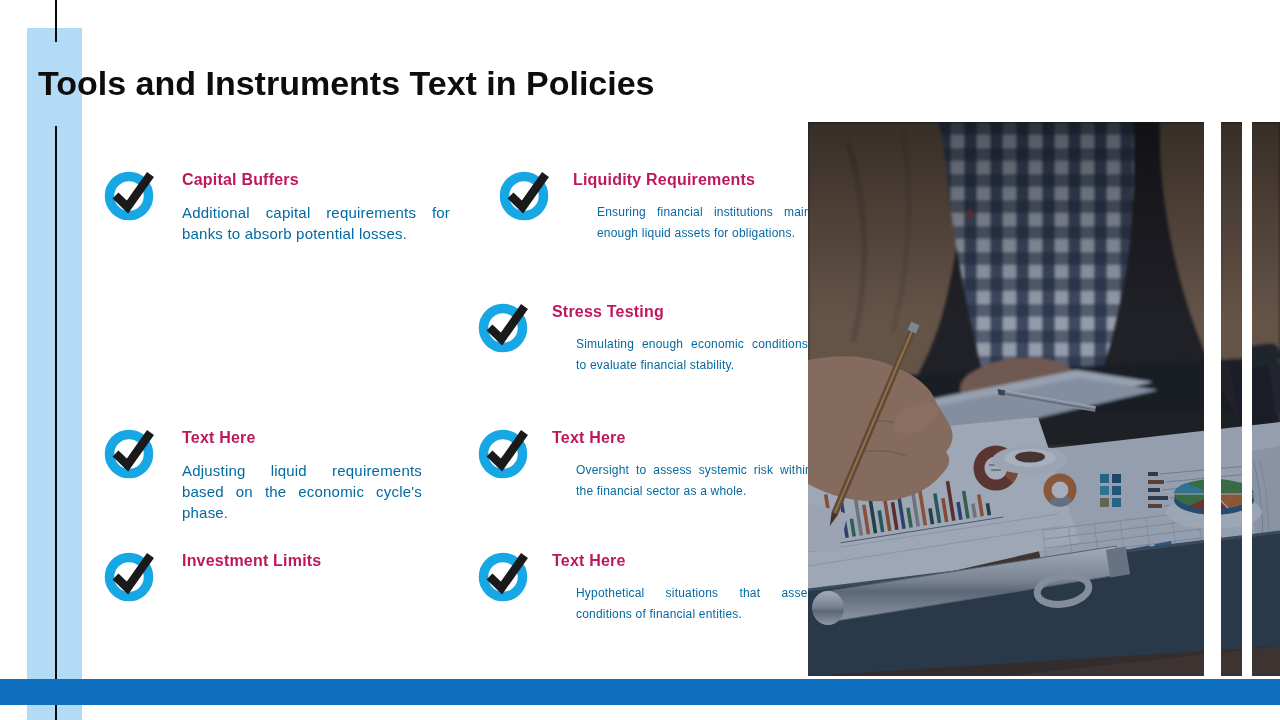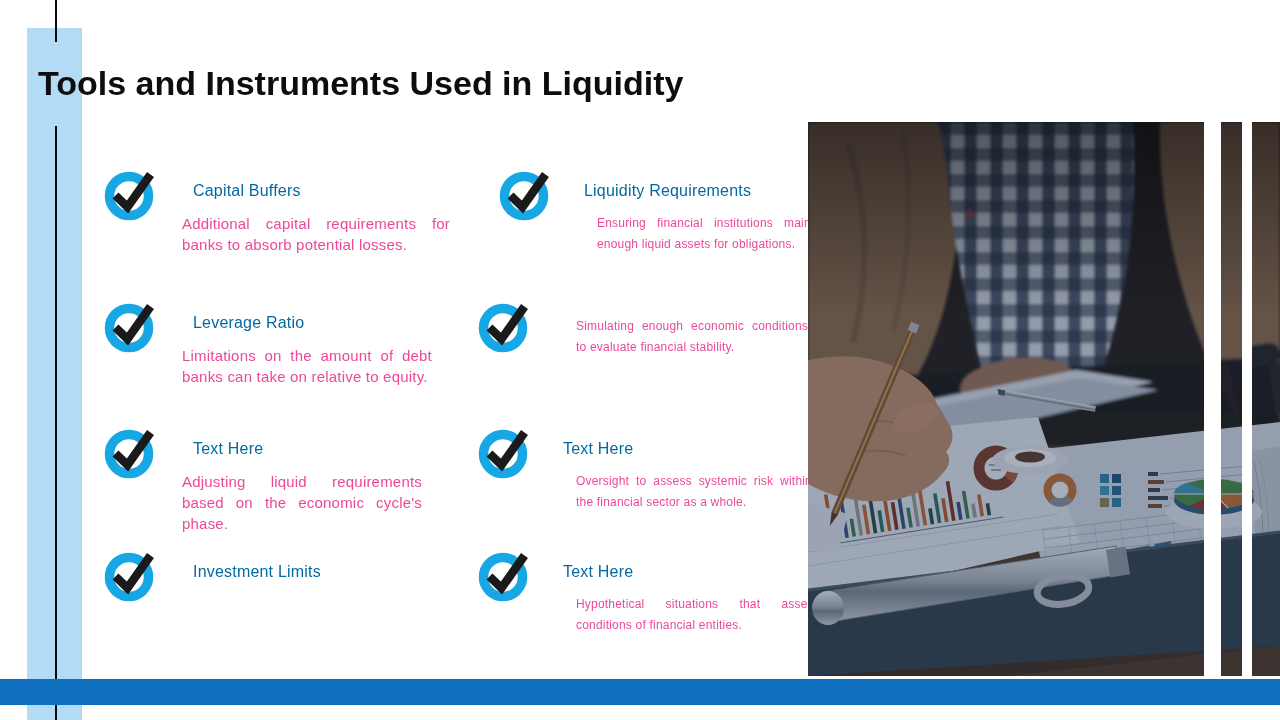--- a/index.html
+++ b/index.html
@@ -11,62 +11,52 @@
   .vline-bottom{top:126px;height:594px;}
   .title{position:absolute;left:38px;top:64px;margin:0;font-size:34px;font-weight:700;color:#0d0d0d;
          letter-spacing:0px;z-index:4;white-space:nowrap;}
   .bottom-bar{position:absolute;left:0;top:679px;width:1280px;height:26px;background:#0D6FBE;z-index:5;}
 
   .item{position:absolute;display:flex;z-index:3;}
   .col-left .item-text{margin-left:21px;}
   .col-right .item-text{margin-left:17px;}
   .check{width:58px;height:58px;flex:0 0 58px;}
   .item-text{padding-top:5px;}
-  .item-text h3{margin:11px;font-size:16px;font-weight:400;color:#0369a1;letter-spacing:0.2px;}
-  .item-text p{margin:13px 0 0 0;color:#ec4899;text-align:justify;letter-spacing:0.2px;}
+  .item-text h3{margin:0;font-size:16px;font-weight:700;color:#be185d;letter-spacing:0.2px;}
+  .item-text p{margin:13px 0 0 0;color:#0369a1;text-align:justify;letter-spacing:0.2px;}
   .col-left .item-text p{font-size:15px;line-height:21px;}
   .col-right .item-text p{font-size:12px;line-height:21px;margin-left:24px;}
   .w240{max-width:240px;} .w250{max-width:250px;} .w268{max-width:268px;} .w280{max-width:280px;}
   .w232{max-width:232px;} .w234{max-width:234px;} .w236{max-width:236px;} .w244{max-width:244px;}
 
   .photo{position:absolute;left:808px;top:122px;width:472px;height:554px;z-index:3;}
   .photo svg{display:block;width:472px;height:554px;}
 </style>
 </head>
 <body>
 
 <div class="slide">
 
   <div class="band"></div>
   <div class="vline vline-top"></div>
   <div class="vline vline-bottom"></div>
 
-  <h1 class="title">Tools and Instruments Used in Liquidity</h1>
+  <h1 class="title">Tools and Instruments Text in Policies</h1>
 
   <div class="item col-left" style="left:103px;top:166px;">
     <svg class="check" viewBox="0 0 58 58">
       <circle cx="26" cy="30" r="19.5" fill="#ffffff" stroke="#18A7E5" stroke-width="9.5"></circle>
       <path d="M12.5 29.5 L24.5 41 L47.5 8.5" fill="none" stroke="#1A1A1A" stroke-width="8.5" stroke-linejoin="miter"></path>
     </svg>
     <div class="item-text">
       <h3>Capital Buffers</h3>
       <p class="w268">Additional capital requirements for banks to absorb potential losses.</p>
     </div>
   </div>
 
-  <div class="item col-left" style="left:103px;top:298px;">
-    <svg class="check" viewBox="0 0 58 58">
-      <circle cx="26" cy="30" r="19.5" fill="#ffffff" stroke="#18A7E5" stroke-width="9.5"></circle>
-      <path d="M12.5 29.5 L24.5 41 L47.5 8.5" fill="none" stroke="#1A1A1A" stroke-width="8.5" stroke-linejoin="miter"></path>
-    </svg>
-    <div class="item-text">
-      <h3>Leverage Ratio</h3>
-      <p class="w250">Limitations on the amount of debt banks can take on relative to equity.</p>
-    </div>
-  </div>
 
   <div class="item col-left" style="left:103px;top:424px;">
     <svg class="check" viewBox="0 0 58 58">
       <circle cx="26" cy="30" r="19.5" fill="#ffffff" stroke="#18A7E5" stroke-width="9.5"></circle>
       <path d="M12.5 29.5 L24.5 41 L47.5 8.5" fill="none" stroke="#1A1A1A" stroke-width="8.5" stroke-linejoin="miter"></path>
     </svg>
     <div class="item-text">
       <h3>Text Here</h3>
       <p class="w240">Adjusting liquid requirements based on the economic cycle's phase.</p>
     </div>
@@ -92,20 +82,21 @@
       <p class="w234">Ensuring financial institutions maintain enough liquid assets for obligations.</p>
     </div>
   </div>
 
   <div class="item col-right" style="left:477px;top:298px;">
     <svg class="check" viewBox="0 0 58 58">
       <circle cx="26" cy="30" r="19.5" fill="#ffffff" stroke="#18A7E5" stroke-width="9.5"></circle>
       <path d="M12.5 29.5 L24.5 41 L47.5 8.5" fill="none" stroke="#1A1A1A" stroke-width="8.5" stroke-linejoin="miter"></path>
     </svg>
     <div class="item-text">
+      <h3>Stress Testing</h3>
       <p class="w232">Simulating enough economic conditions to evaluate financial stability.</p>
     </div>
   </div>
 
   <div class="item col-right" style="left:477px;top:424px;">
     <svg class="check" viewBox="0 0 58 58">
       <circle cx="26" cy="30" r="19.5" fill="#ffffff" stroke="#18A7E5" stroke-width="9.5"></circle>
       <path d="M12.5 29.5 L24.5 41 L47.5 8.5" fill="none" stroke="#1A1A1A" stroke-width="8.5" stroke-linejoin="miter"></path>
     </svg>
     <div class="item-text">

